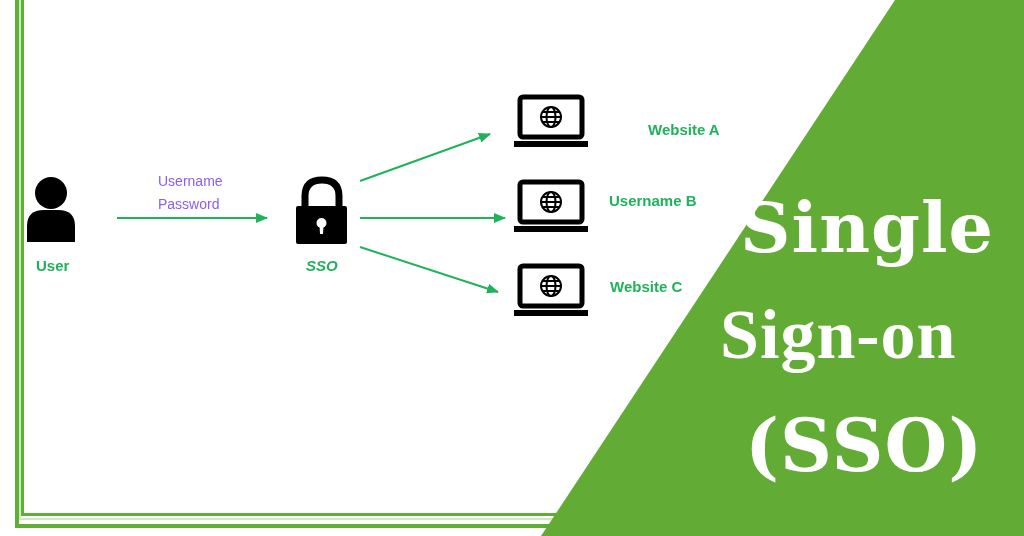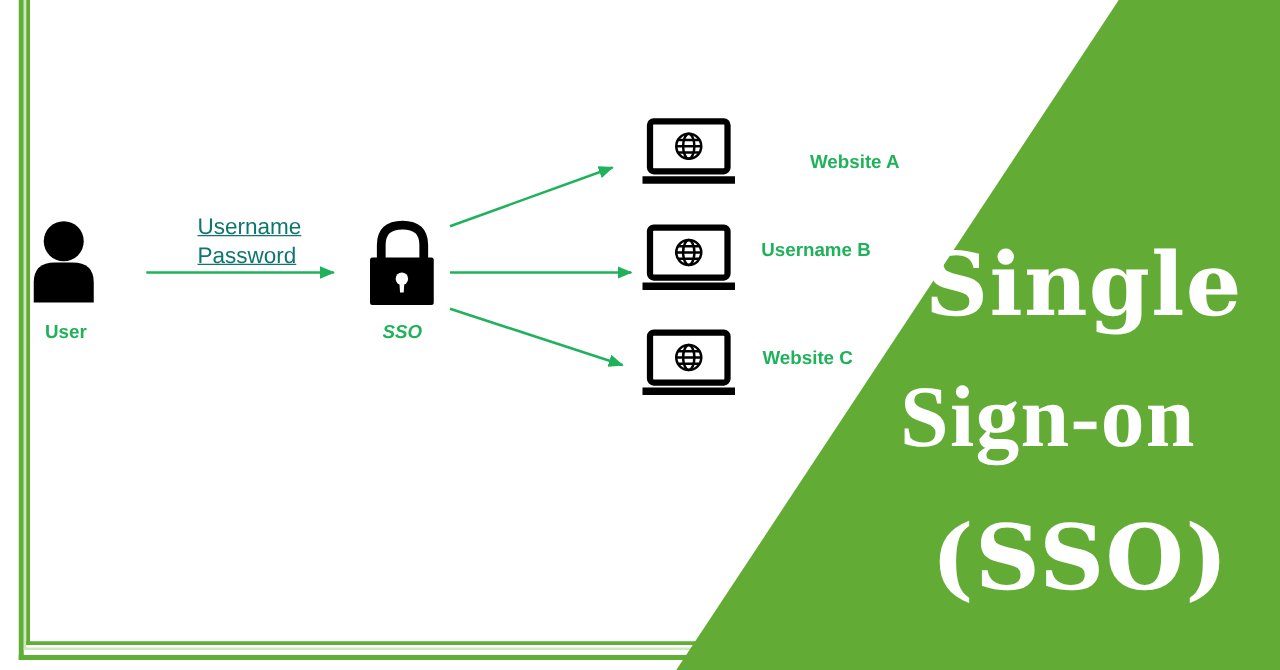--- a/index.html
+++ b/index.html
@@ -36,23 +36,22 @@
       letter-spacing: 1px;
     }
     .t1 { left: 740px; top: 193px; width: 265px; font-size: 70px; }
     .t2 { left: 720px; top: 300px; width: 300px; font-size: 70px; font-family: Liberation Serif, serif; }
     .t3 { left: 745px; top: 410px; width: 265px; font-size: 72px; }
     .label {
       position: absolute; color: #1fb25a; font-weight: bold; font-size: 15px;
       white-space: nowrap;
     }
     .cred {
-      position: absolute; color: #0f766e; font-size: 18px; white-space: nowrap;
+      position: absolute; color: #8b5cf6; font-size: 14px; white-space: nowrap;
       line-height: 22px;
-      text-decoration: underline;
     }
   </style>
 </head>
 <body>
 
 <div class="frame-outer"></div>
 <div class="frame-gap"></div>
 <div class="frame-inner"></div>
 
 <svg class="diagram" width="1024" height="536" viewBox="0 0 1024 536">

